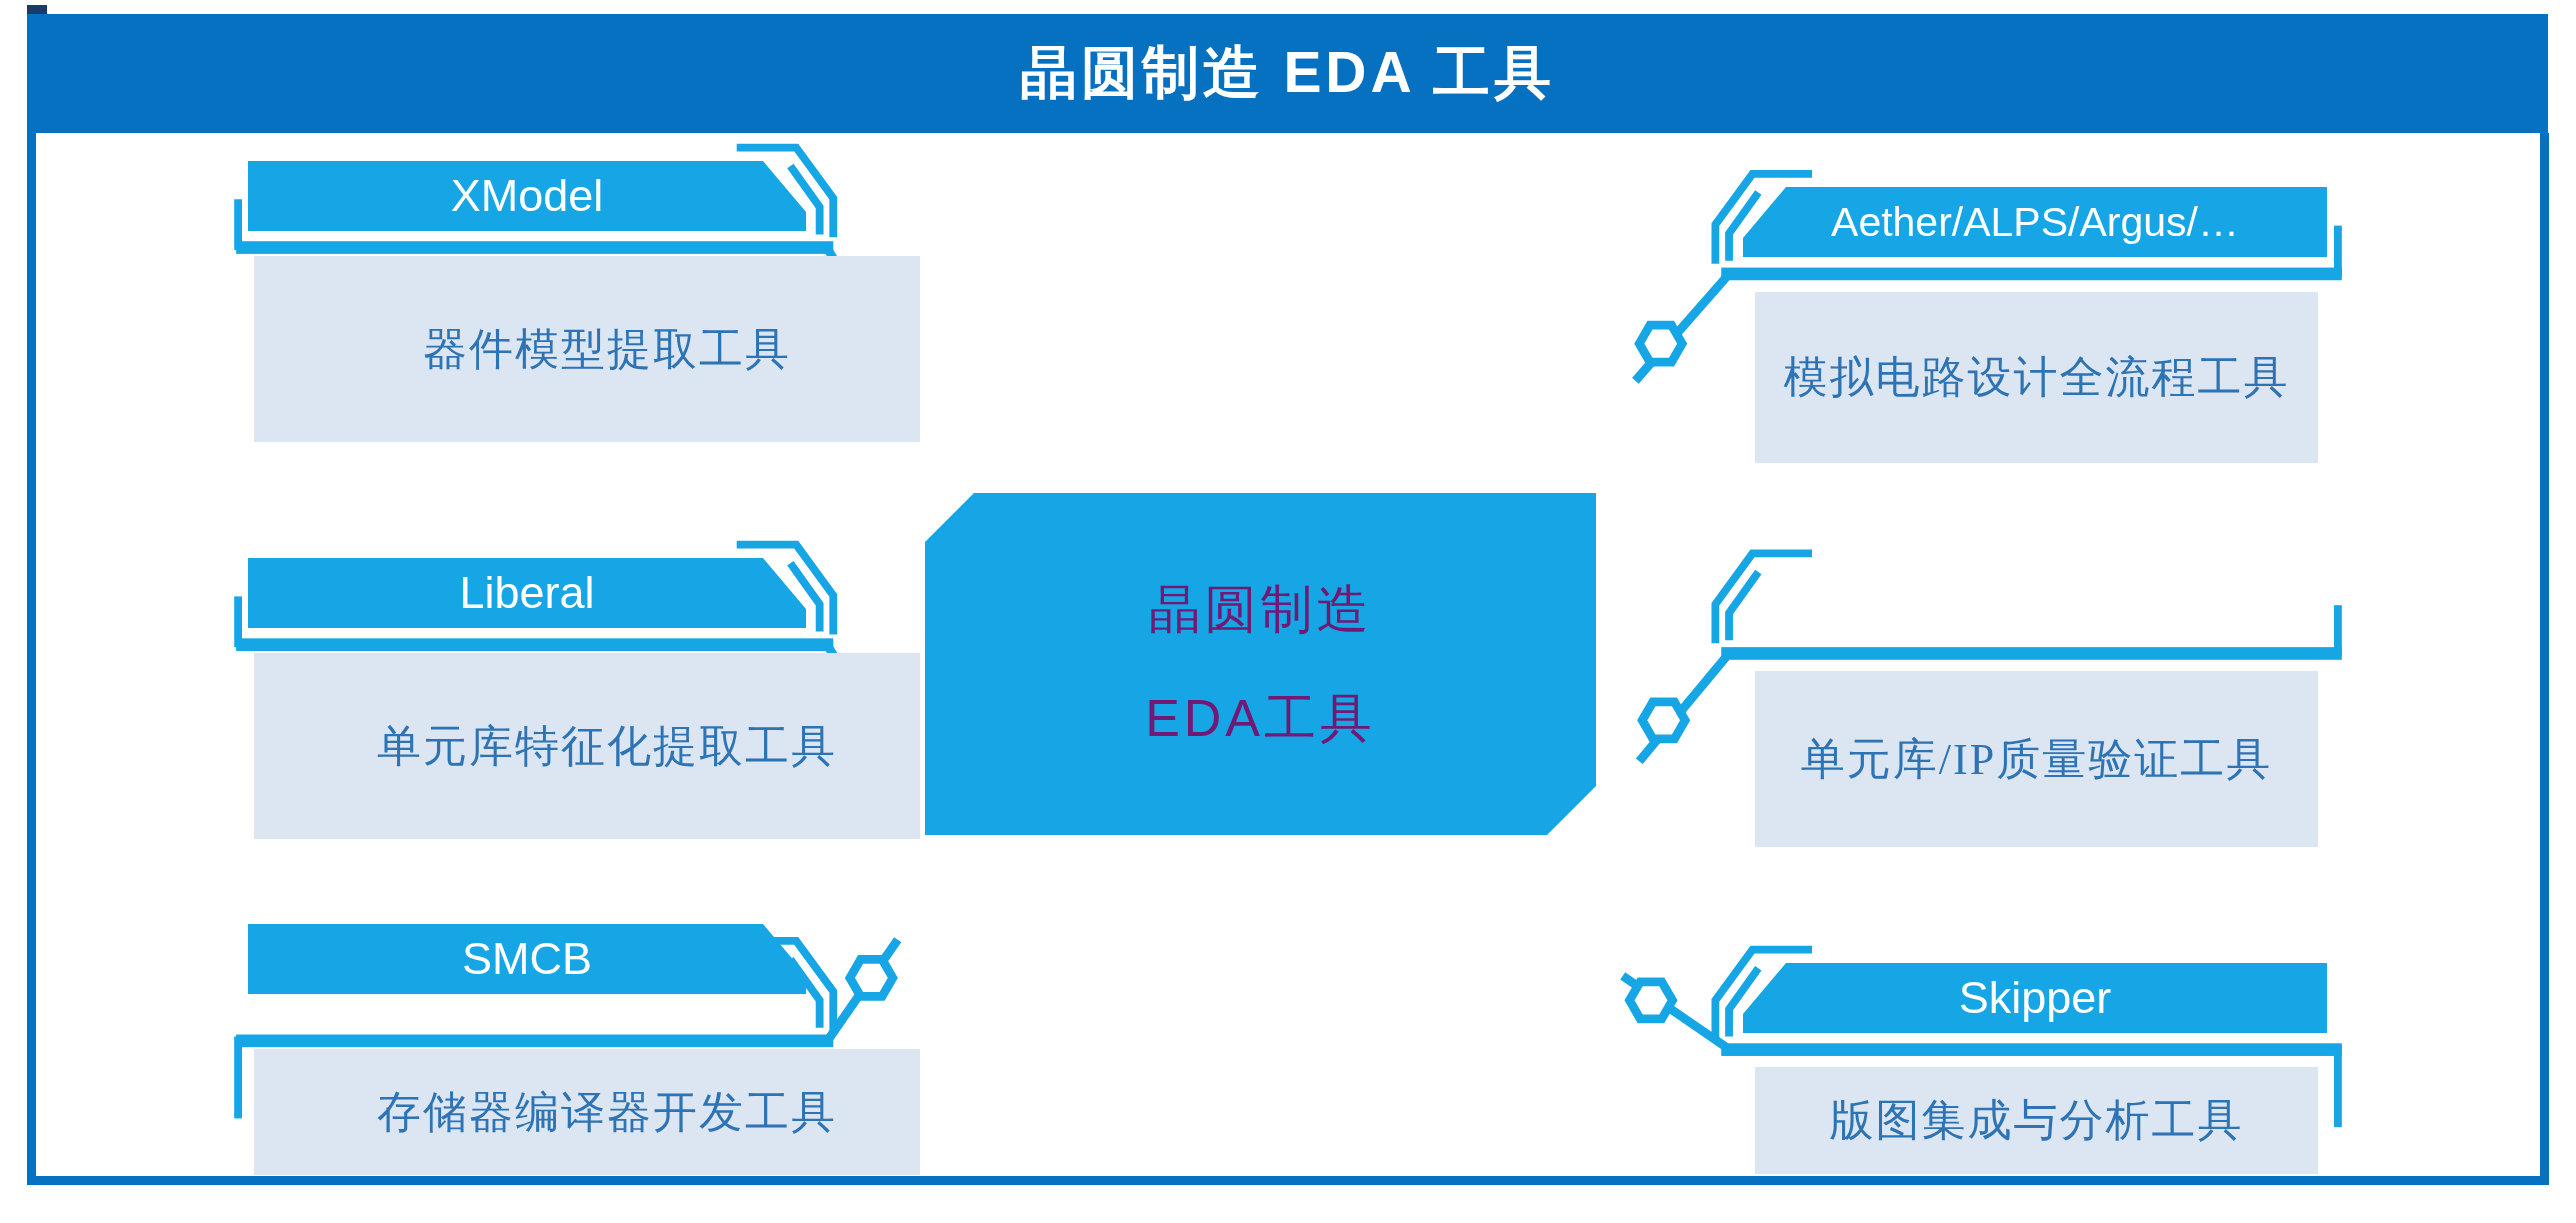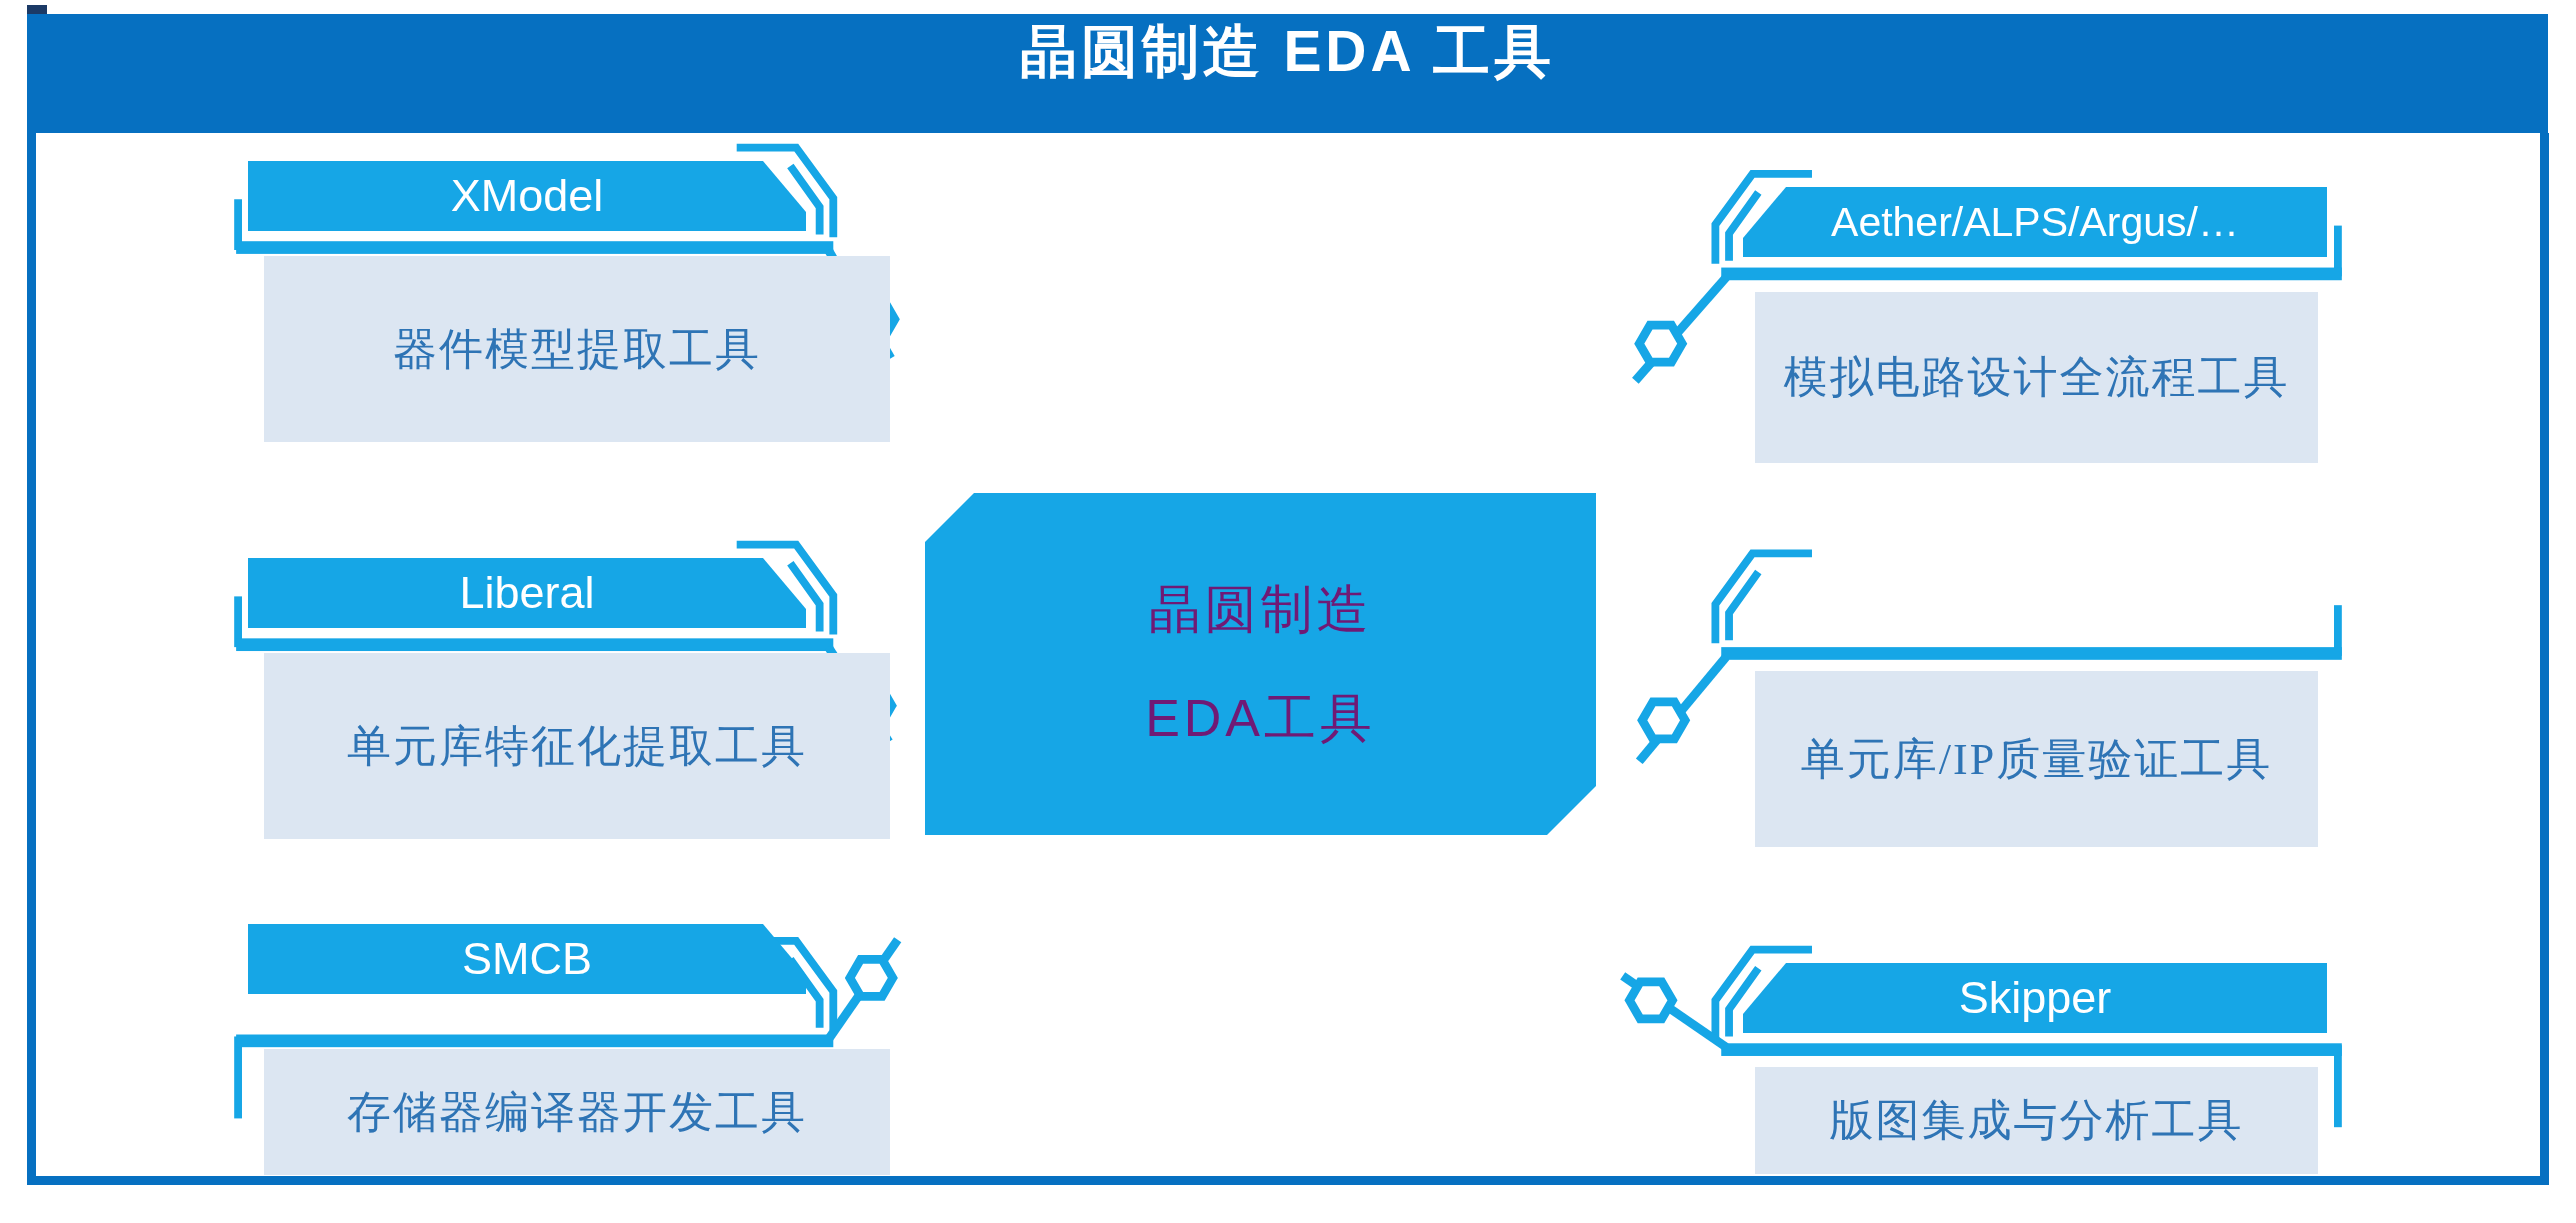--- a/index.html
+++ b/index.html
@@ -1,38 +1,38 @@
 <!DOCTYPE html>
 <html style="--frame: #0670C1; --cyan: #16A6E6; --body_bg: #DCE6F2; --body_text: #2E74B5; --watermark: #9D9D9D;"><head>
 <meta charset="utf-8">
 <style>
   html,body{margin:0;padding:0;background:#ffffff;}
   .canvas{position:relative;width:2576px;height:1224px;background:#ffffff;overflow:hidden;
           font-family:"Liberation Sans",sans-serif;}
   
   .title-bar{position:absolute;left:27px;top:13.7px;width:2521px;height:119px;
-             background:var(--frame);display:flex;justify-content:center;}
+             background:var(--frame);display:flex;align-items:center;justify-content:center;}
   .title-bar span{color:#ffffff;font-size:57px;font-weight:bold;letter-spacing:3.9px;}
   .border-left{position:absolute;left:27px;top:133px;width:8.8px;height:1052px;background:var(--frame);}
   .border-right{position:absolute;left:2540px;top:133px;width:8.8px;height:1052px;background:var(--frame);}
   .border-bottom{position:absolute;left:27px;top:1176px;width:2521px;height:8.8px;background:var(--frame);}
   .corner-accent{position:absolute;left:27px;top:4.9px;width:19.5px;height:8.8px;background:#1b3a66;}
   
   .hdr{position:absolute;height:70px;background:var(--cyan);display:flex;align-items:center;
        justify-content:center;color:#fff;font-size:45px;}
   .hdr.cut-r{clip-path:polygon(0 0,calc(100% - 43px) 0,100% 51px,100% 100%,0 100%);justify-content:center;}
   .hdr.cut-l{clip-path:polygon(43px 0,100% 0,100% 100%,0 100%,0 51px);}
   .hdr.small{font-size:41px;}
   .bodybox{position:absolute;background:var(--body_bg);display:flex;align-items:center;
            justify-content:center;}
   .bodybox span{color:var(--body_text);font-size:44px;font-family:"Liberation Serif",serif;
                 letter-spacing:2px;white-space:nowrap;}
   .hdr-l{left:248px;width:558px;}
   .hdr-r{left:1743px;width:584px;}
-  .body-l{left:264px;width:626px;}
+  .body-l{left:254px;width:626px;padding-left:40px;}
   .body-r{left:1755px;width:563px;}
   
   .central{position:absolute;left:925px;top:493px;width:671px;height:342px;background:var(--cyan);
            clip-path:polygon(49px 0,100% 0,100% calc(100% - 49px),calc(100% - 49px) 100%,0 100%,0 49px);
            display:flex;flex-direction:column;align-items:center;justify-content:center;}
   .central div{color:#701a75;font-size:52px;line-height:109px;font-family:Liberation Sans, sans-serif;
                letter-spacing:3.9px;white-space:nowrap;}
   
   .wires{position:absolute;left:0;top:0;pointer-events:none;}
   .wire{stroke:var(--cyan);stroke-width:9;fill:none;}

